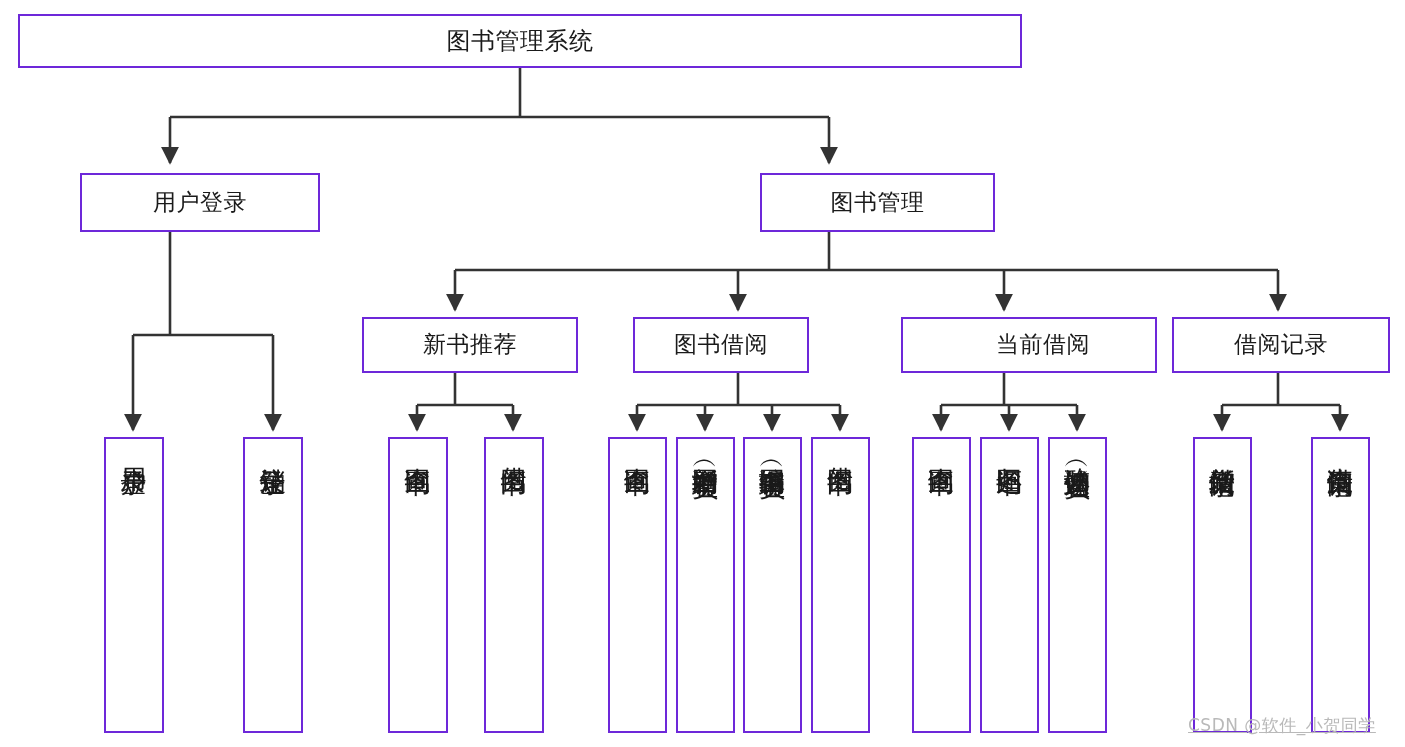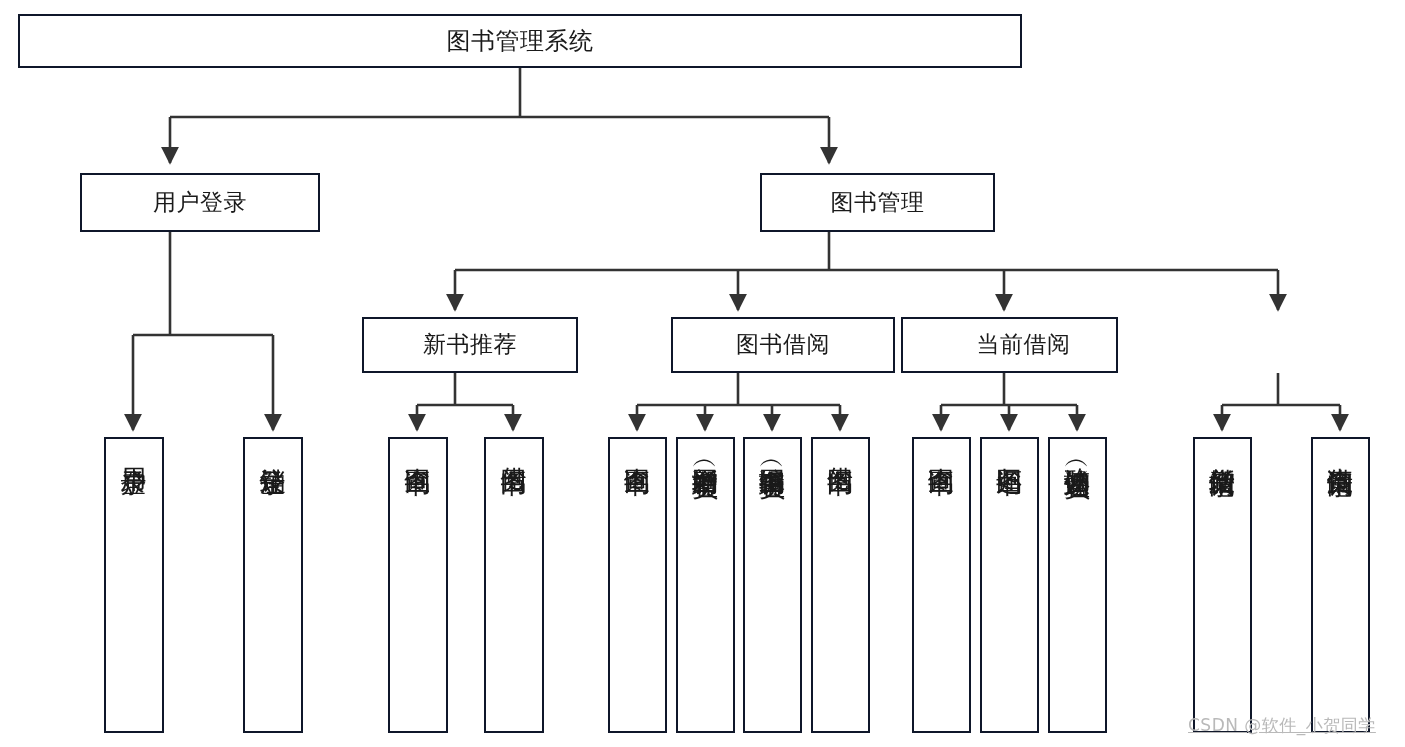--- a/index.html
+++ b/index.html
@@ -19,21 +19,21 @@
     position: absolute;
     left: 0;
     top: 0;
     width: 1405px;
     height: 747px;
     pointer-events: none;
   }
   .node {
     position: absolute;
     box-sizing: border-box;
-    border: 2px solid #0f172a;
+    border: 2px solid #6d28d9;
     background: #ffffff;
     display: flex;
     align-items: center;
     justify-content: center;
     z-index: 2;
   }
   .node .label {
     color: #1a1a1a;
     line-height: 1.18;
     text-align: center;
@@ -134,28 +134,31 @@
   </div>
 
   <div class="node horiz" style="left:712px; top:173px; width:235px; height:59px;margin-left:48px;">
     <span class="label">图书管理</span>
   </div>
 
   <div class="node horiz" style="left:362px; top:317px; width:216px; height:56px;">
     <span class="label">新书推荐</span>
   </div>
 
-  <div class="node horiz" style="left:633px; top:317px; width:224px; height:56px;margin-left:38px;">
+  <div class="node horiz" style="left:633px; top:317px; width:176px; height:56px;">
     <span class="label">图书借阅</span>
   </div>
 
-  <div class="node horiz" style="left:901px; top:317px; width:217px; height:56px;padding-left:28px;">
+  <div class="node horiz" style="left:901px; top:317px; width:256px; height:56px;padding-left:28px;">
     <span class="label">当前借阅</span>
   </div>
 
+  <div class="node horiz" style="left:1172px; top:317px; width:218px; height:56px;">
+    <span class="label">借阅记录</span>
+  </div>
 
   <div class="node vert" style="left:104px; top:437px; width:60px; height:296px;">
     <span class="label">用户登录</span>
   </div>
   <div class="node vert" style="left:243px; top:437px; width:60px; height:296px;">
     <span class="label">注销登录</span>
   </div>
 
   <div class="node vert" style="left:388px; top:437px; width:60px; height:296px;">
     <span class="label">查询图书</span>

